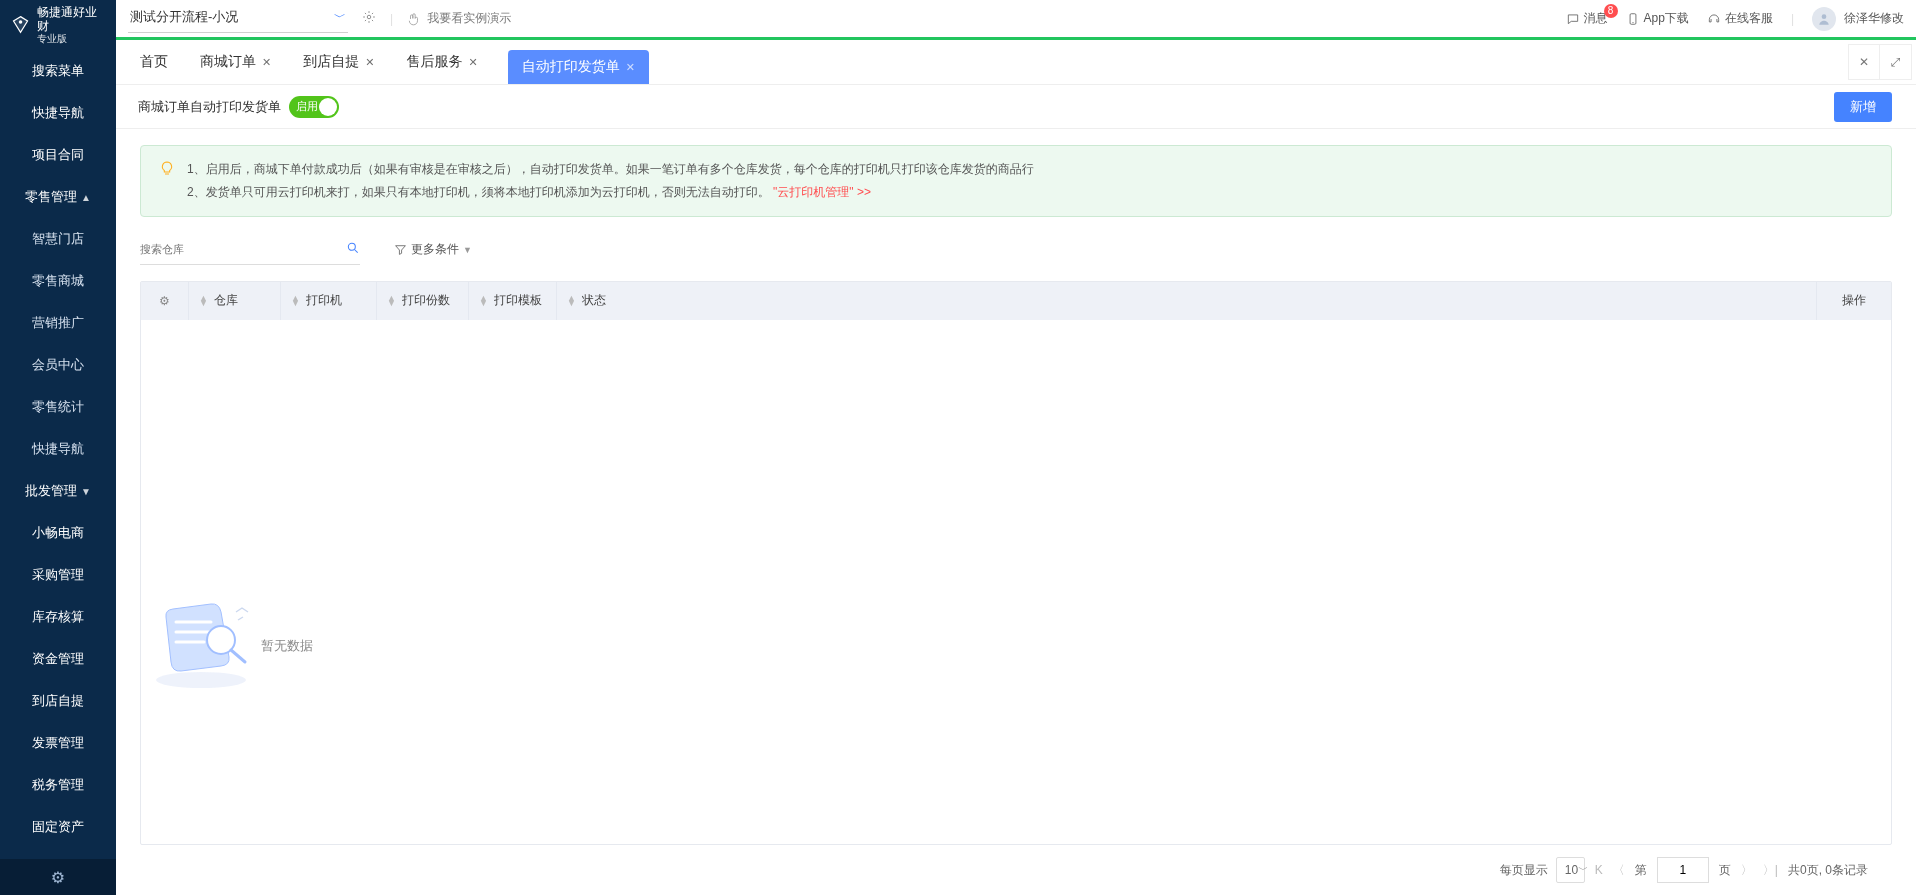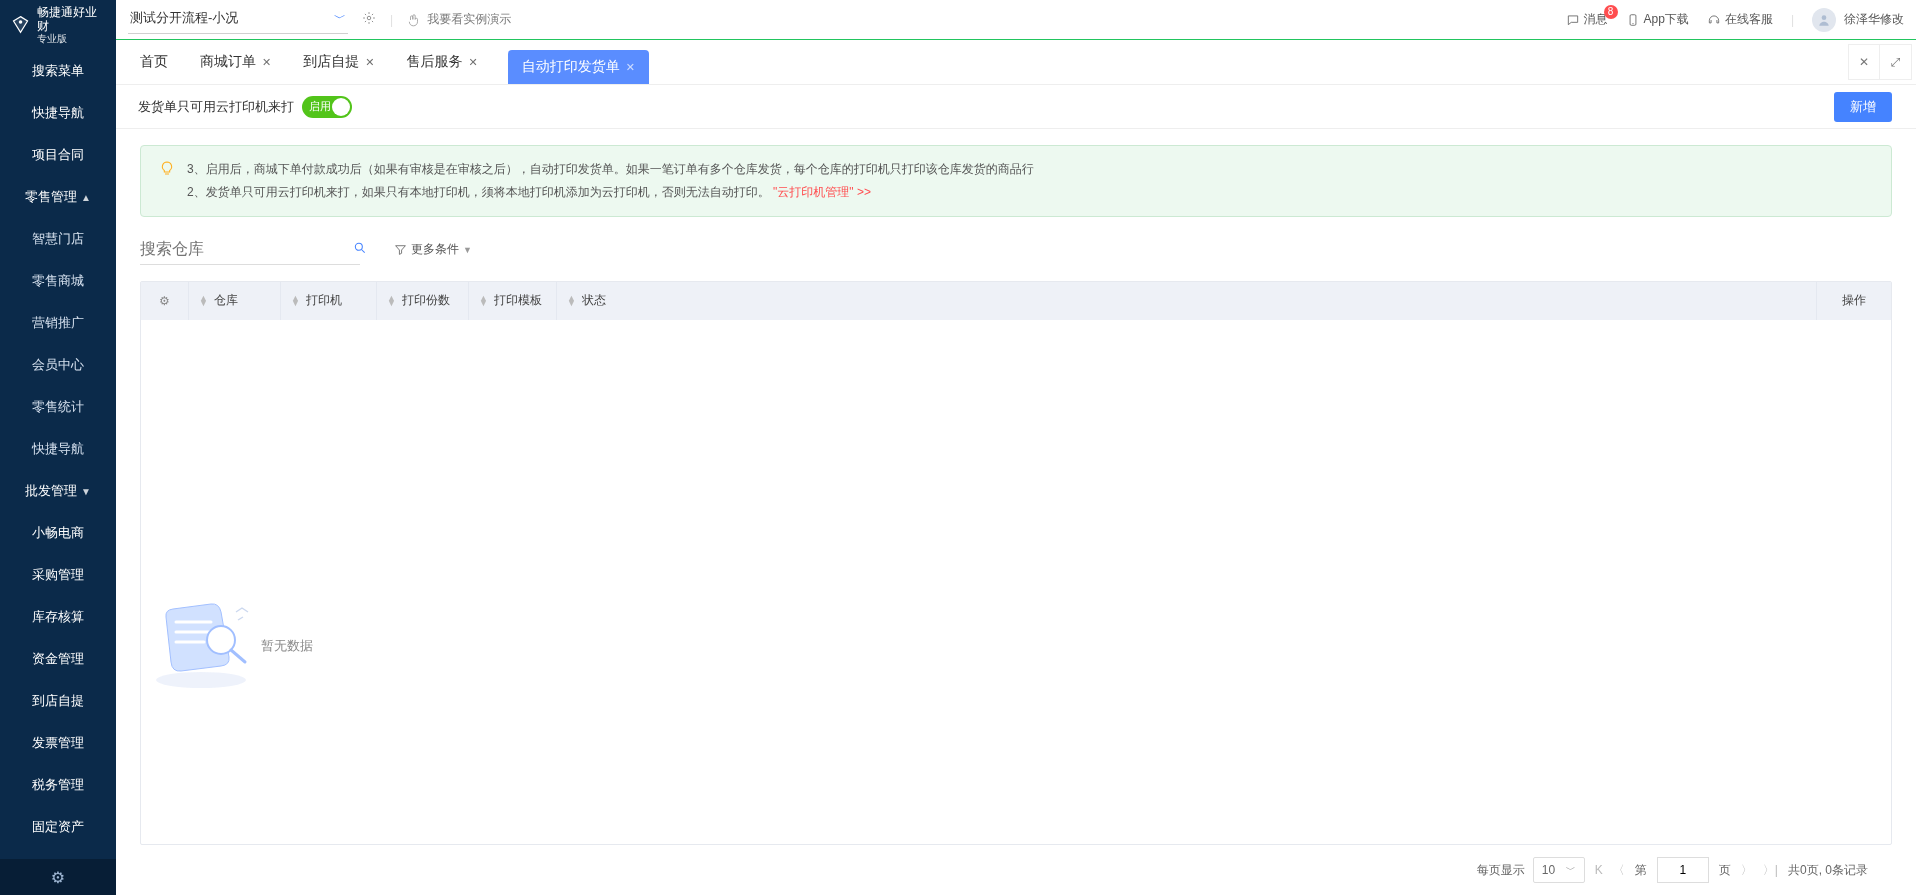--- a/index.html
+++ b/index.html
@@ -17,21 +17,21 @@
 .nav-item { height: 42px; display: flex; align-items: center; justify-content: center; gap: 4px; font-size: 13px; cursor: pointer; position: relative; }
 .nav-item.sub { font-size: 13px; color: #d6e1ef; }
 .nav-caret { font-size: 10px; opacity: .8; }
 .sidebar-footer { height: 36px; background: #071e36; display:flex; align-items:center; justify-content:center; }
 .gear { color: #9fb7d4; font-size: 16px; }
 
 
 .main { flex: 1; display: flex; flex-direction: column; position: relative; }
 
 
-.topbar { height: 40px; border-bottom: 1px solid #22c55e; display:flex; align-items:center; padding: 0 12px; gap: 14px; }
+.topbar { height: 40px; border-bottom: 3px solid #22c55e; display:flex; align-items:center; padding: 0 12px; gap: 14px; }
 .breadcrumb { display:flex; align-items:center; gap: 10px; color: #333; font-size: 13px; flex: 0 0 auto; min-width: 220px; border-bottom: 1px solid #d0d0d0; padding: 4px 2px 6px; }
 .bc-title { color: #333; }
 .bc-chevron { color: #4583ff; font-size: 12px; }
 .demo-link { display:flex; align-items:center; gap:6px; color:#777; font-size:12px; cursor:pointer; }
 .spacer { flex: 1; }
 .top-right { display:flex; align-items:center; gap: 18px; color:#555; }
 .tr-item { display:flex; align-items:center; gap:4px; font-size:12px; cursor:pointer; position:relative; }
 .badge { position:absolute; top:-6px; right:-10px; background:#ff4d4f; color:#fff; border-radius:8px; font-size:10px; padding:0 4px; line-height:14px; min-width:14px; text-align:center; }
 .user { display:flex; align-items:center; gap:8px; }
 .avatar { width:24px; height:24px; border-radius:50%; background:#e1e6ee; display:flex; align-items:center; justify-content:center; color:#8aa; }
@@ -57,21 +57,21 @@
 
 .content { padding: 16px 24px 0; flex:1; display:flex; flex-direction:column; overflow:hidden; }
 .infobox { background:#edf9f0; border:1px solid #cce9d3; border-radius:4px; padding: 12px 18px; display:flex; gap:12px; }
 .info-icon { color:#ffb020; flex-shrink:0; margin-top:2px; }
 .info-body { font-size:12px; color:#555; line-height:1.9; }
 .info-body .red { color:#ff4d4f; }
 
 
 .filters { display:flex; align-items:center; gap: 34px; padding: 18px 0 16px; }
 .search { width: 220px; height:30px; border-bottom:1px solid #ddd; display:flex; align-items:center; gap:6px; }
-.search input { flex:1; border:none; outline:none; font-size:16px; background:transparent; }
+.search input { flex:1; border:none; outline:none; font-size:11px; background:transparent; }
 .search-icon { color:#4583ff; font-size:14px; }
 .more-filter { display:flex; align-items:center; gap:4px; color:#555; font-size:12px; cursor:pointer; }
 
 
 .table-wrap { border:1px solid #e6e9ef; border-radius:2px; flex:1; display:flex; flex-direction:column; min-height:0; }
 .thead { display:flex; background:#eef1f7; height:38px; align-items:stretch; }
 .th { display:flex; align-items:center; border-right:1px solid #e4e8f0; padding:0 10px; font-size:12px; color:#444; gap:6px; }
 .th:last-child { border-right:none; }
 .th-sort { color:#bbb; font-size:9px; display:flex; flex-direction:column; line-height:5px; }
 .th-gear { width:48px; justify-content:center; color:#888; }
@@ -81,21 +81,21 @@
 .th-template { width:88px; }
 .th-status-gap { flex:1; }
 .th-action { width:74px; justify-content:center; }
 .tbody { flex:1; display:flex; flex-direction:row; align-items:center; justify-content:flex-start; padding-top:120px; }
 .empty-illus { width:120px; height:100px; opacity:.95; }
 .empty-text { color:#888; font-size:13px; margin-top:8px; }
 
 
 .pagination { height:50px; display:flex; align-items:center; justify-content:flex-end; gap:10px; padding: 0 24px; color:#666; font-size:12px; }
 .page-size { display:flex; align-items:center; gap:8px; }
-.select-box { width:52px; height:26px; border:1px solid #ddd; border-radius:2px; display:flex; align-items:center; justify-content:space-between; padding:0 8px; cursor:pointer; }
+.select-box { width:29px; height:26px; border:1px solid #ddd; border-radius:2px; display:flex; align-items:center; justify-content:space-between; padding:0 8px; cursor:pointer; }
 .page-ctrl { display:flex; align-items:center; gap:10px; }
 .pg-btn { color:#bbb; cursor:pointer; font-size:12px; }
 .page-input { width:52px; height:26px; border:1px solid #ddd; text-align:center; font-size:12px; }
 .icon-svg { width:14px; height:14px; }
 </style>
 </head>
 <body>
 
 <div class="app">
 
@@ -261,37 +261,37 @@
         <div class="tabbar-btn">
             <span>✕</span>
           </div>
         <div class="tabbar-btn">
             <span>⤢</span>
           </div>
       </div>
     </div>
 
     <div class="toolbar">
-      <span class="toggle-label">发货单只可用云打印机来打</span>
+      <span class="toggle-label">商城订单自动打印发货单</span>
       <div class="switch">
         <span class="switch-txt">启用</span>
         <span class="switch-knob"></span>
       </div>
       <button class="btn-primary">新增</button>
     </div>
 
     <div class="content">
       <div class="infobox">
         <span class="info-icon">
           <svg width="16" height="16" viewBox="0 0 24 24">
               <path d="M9 21h6M10 18h4M12 3a7 7 0 00-4 12.7V18h8v-2.3A7 7 0 0012 3z" fill="none" stroke="#ffb020" stroke-width="1.6"></path>
             </svg>
         </span>
         <div class="info-body">
-          <div>3、启用后，商城下单付款成功后（如果有审核是在审核之后），自动打印发货单。如果一笔订单有多个仓库发货，每个仓库的打印机只打印该仓库发货的商品行</div>
+          <div>1、启用后，商城下单付款成功后（如果有审核是在审核之后），自动打印发货单。如果一笔订单有多个仓库发货，每个仓库的打印机只打印该仓库发货的商品行</div>
           <div>
             <span>2、发货单只可用云打印机来打，如果只有本地打印机，须将本地打印机添加为云打印机，否则无法自动打印。</span>
             <a class="red">"云打印机管理" &gt;&gt;</a>
           </div>
         </div>
       </div>
 
       <div class="filters">
         <div class="search">
           <input placeholder="搜索仓库" style="">

